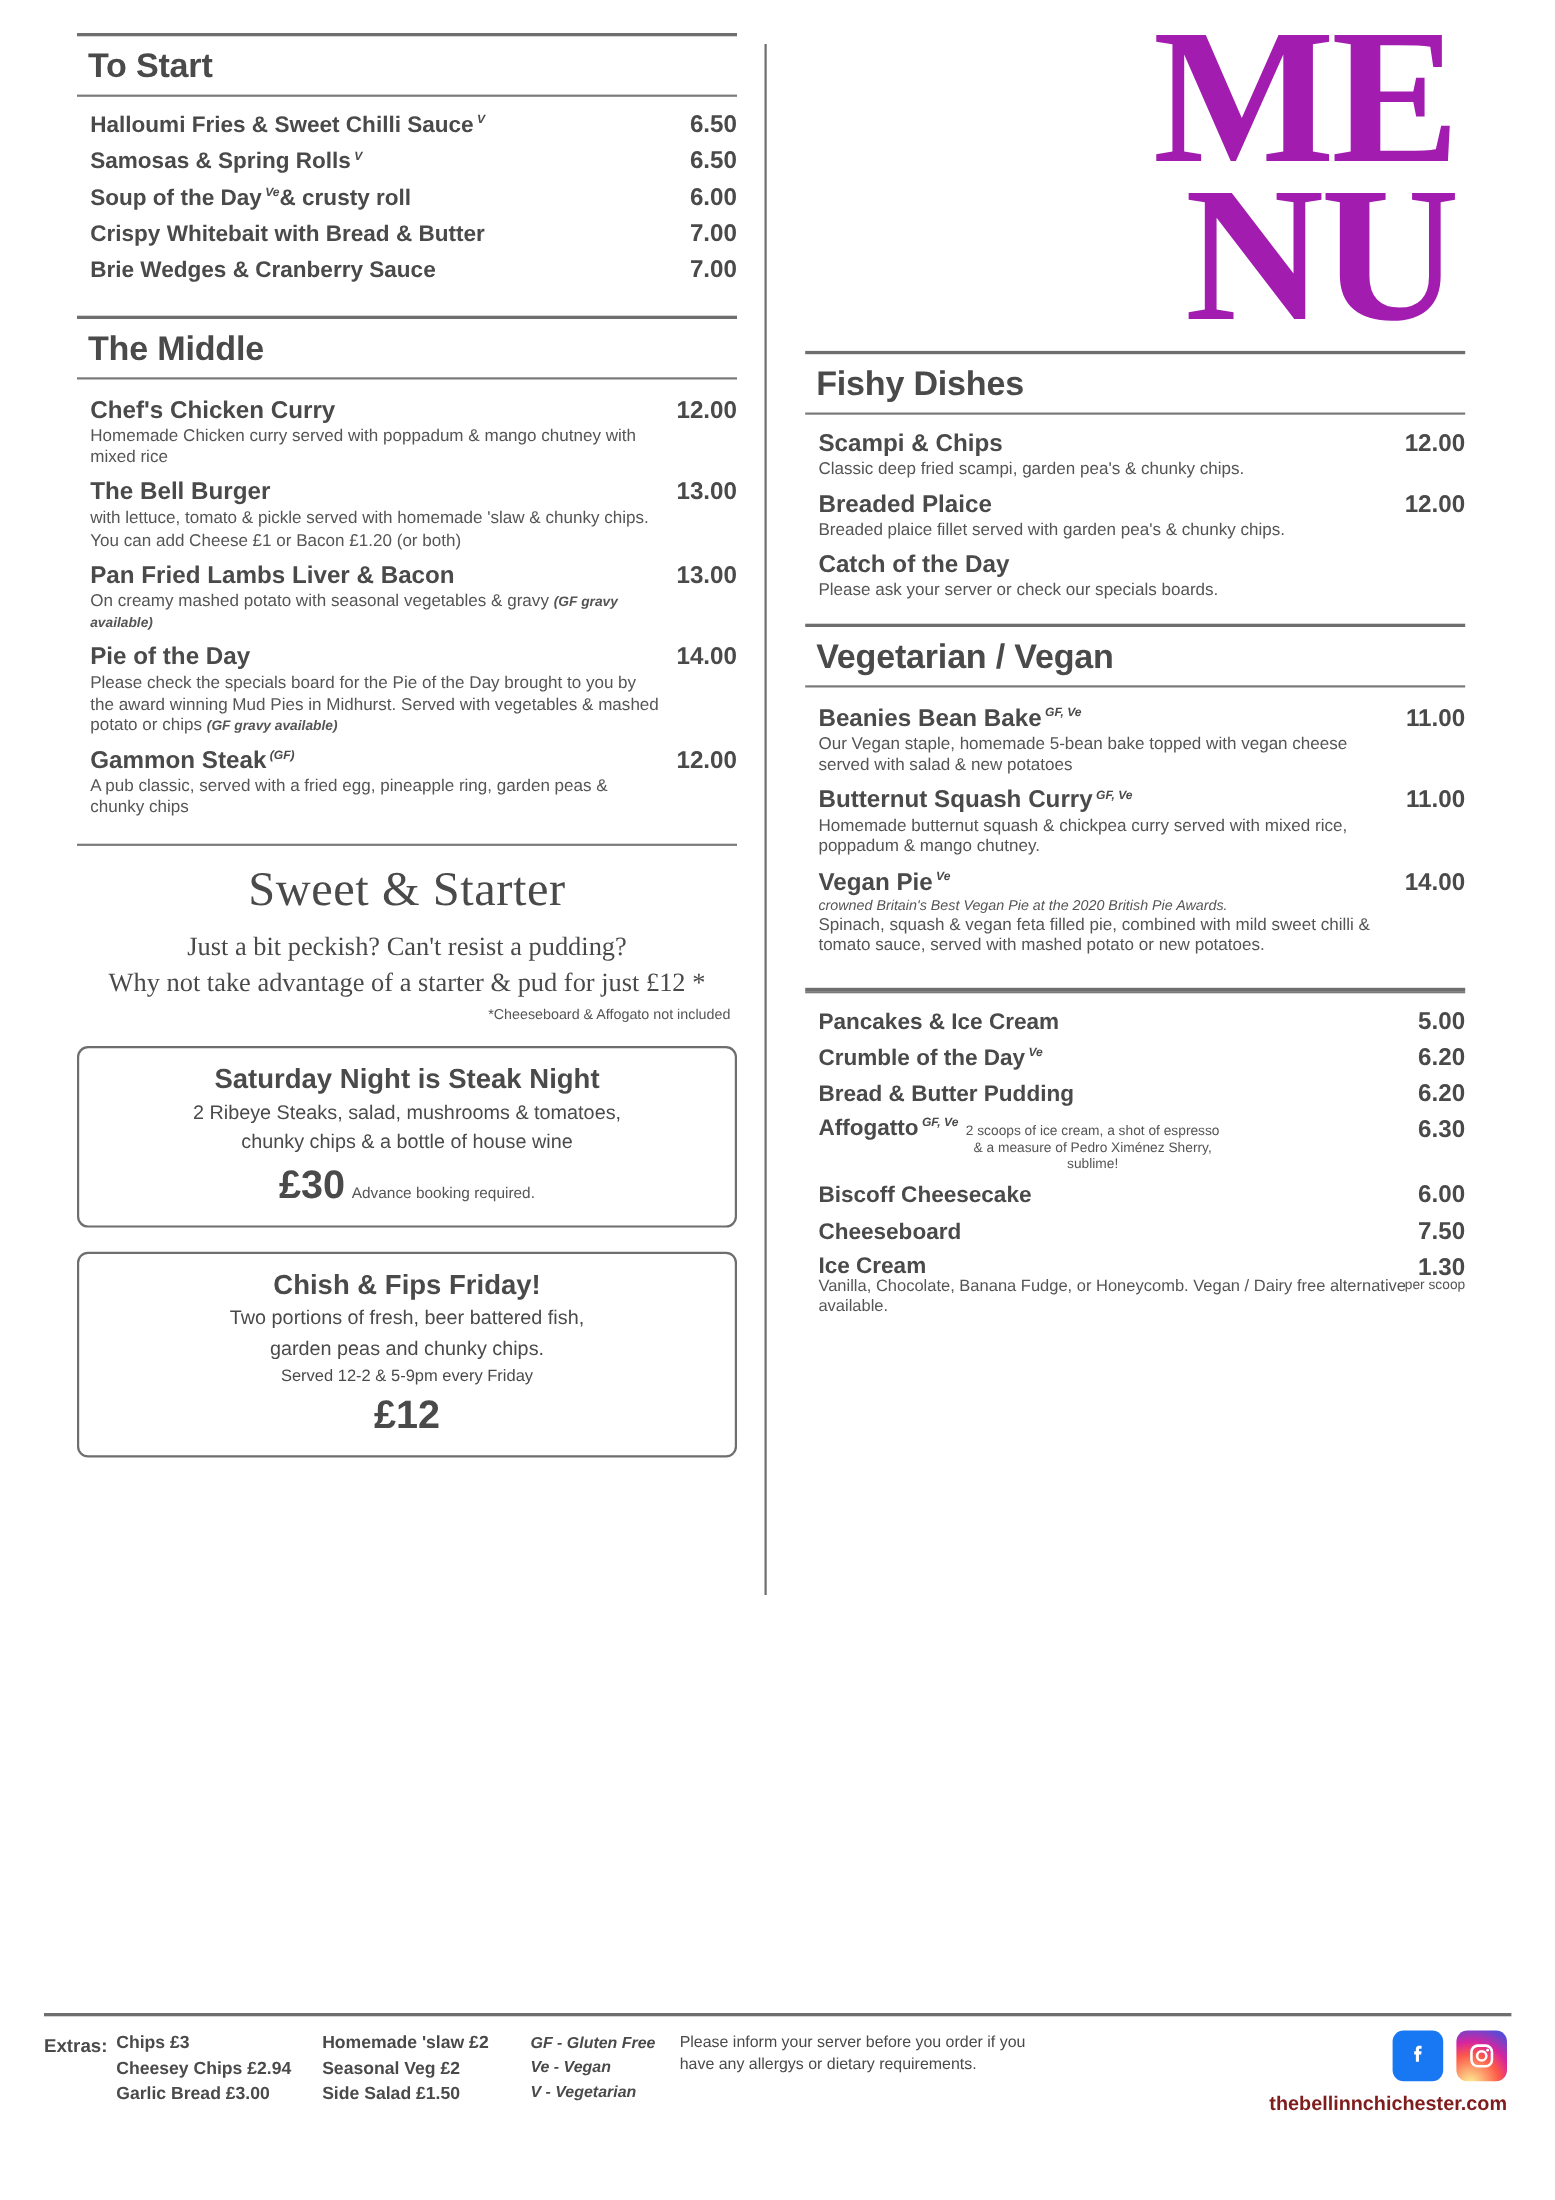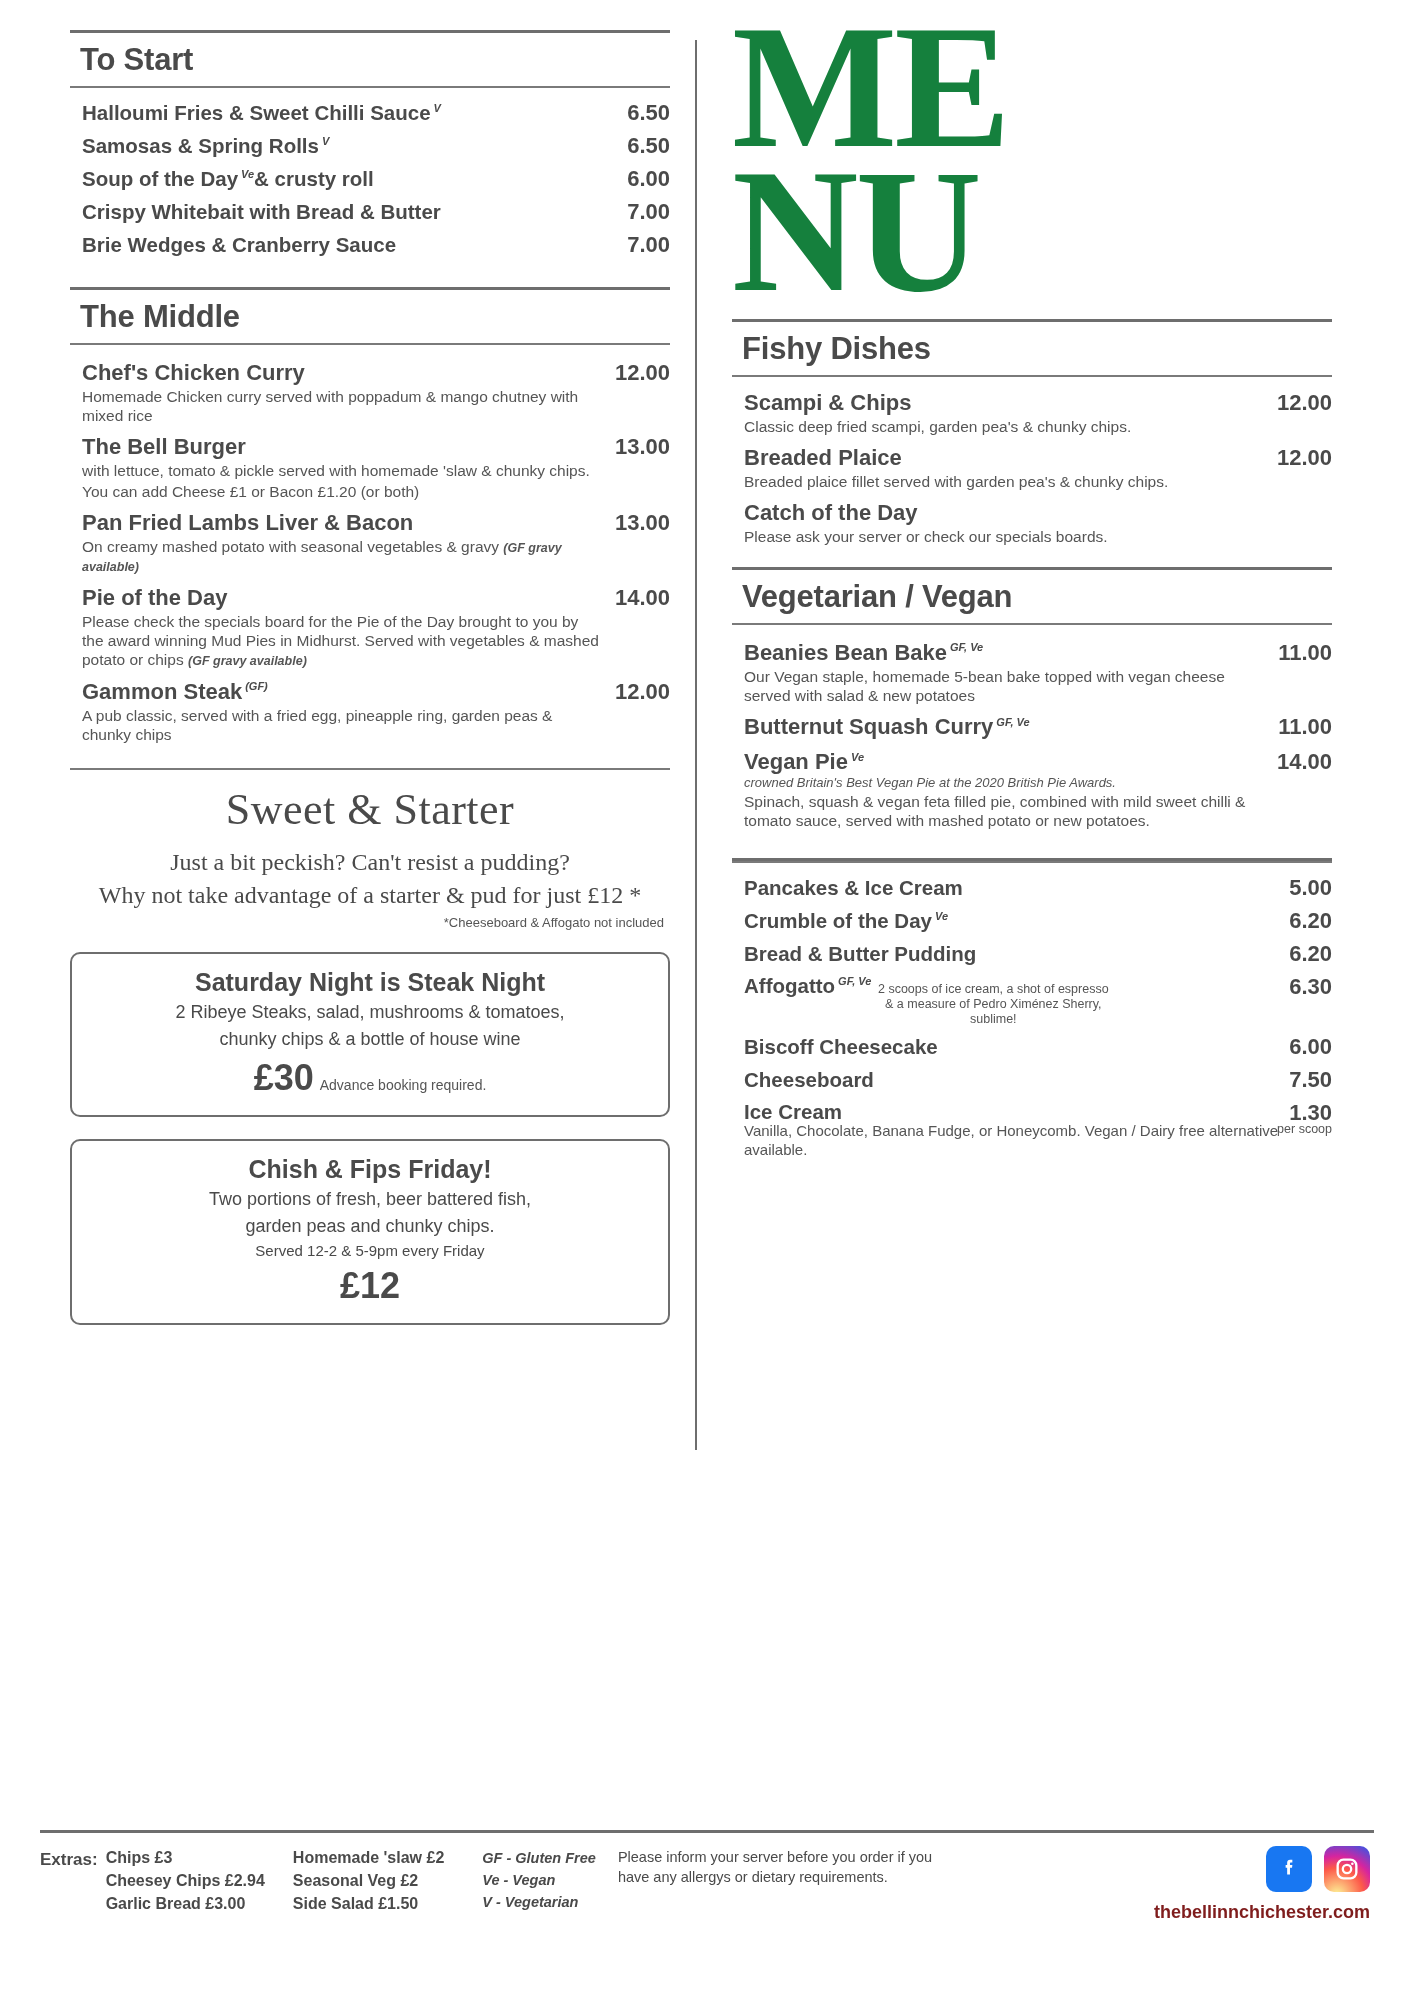--- a/index.html
+++ b/index.html
@@ -157,22 +157,22 @@
     justify-content: center;
     margin-top: 6px;
   }
   .promo-price { font-weight: 800; font-size: 36px; color: #4a4a4a; }
   .promo-pricenote { font-size: 14px; color: #555; margin-left: 6px; }
 
   
   .wordmark {
     font-family: "Liberation Serif", serif;
     font-weight: 700;
-    color: #15803d;
-    text-align: left;
+    color: #a21caf;
+    text-align: right;
     line-height: 0.82;
     font-size: 175px;
     letter-spacing: -3px;
     padding-right: 8px;
     margin-top: -14px;
   }
 
   
   .footer-sep { position: absolute; left: 40px; top: 1830px; width: 1334px; height: 3px; background: #6e6e6e; }
   .footer {
@@ -415,20 +415,21 @@
             <div class="dish-price">11.00</div>
           </div>
           <div class="dish-desc">Our Vegan staple, homemade 5-bean bake topped with vegan cheese served with salad &amp; new potatoes</div>
         </div>
 
         <div class="dish">
           <div class="dish-top">
             <div class="dish-name"><span>Butternut Squash Curry</span><sup class="tag">GF, Ve</sup></div>
             <div class="dish-price">11.00</div>
           </div>
+          <div class="dish-desc">Homemade butternut squash &amp; chickpea curry served with mixed rice, poppadum &amp; mango chutney.</div>
         </div>
 
         <div class="dish">
           <div class="dish-top">
             <div class="dish-name"><span>Vegan Pie</span><sup class="tag">Ve</sup></div>
             <div class="dish-price">14.00</div>
           </div>
           <div class="award">crowned Britain's Best Vegan Pie at the 2020 British Pie Awards.</div>
           <div class="dish-desc">Spinach, squash &amp; vegan feta filled pie, combined with mild sweet chilli &amp; tomato sauce, served with mashed potato or new potatoes.</div>
         </div>

